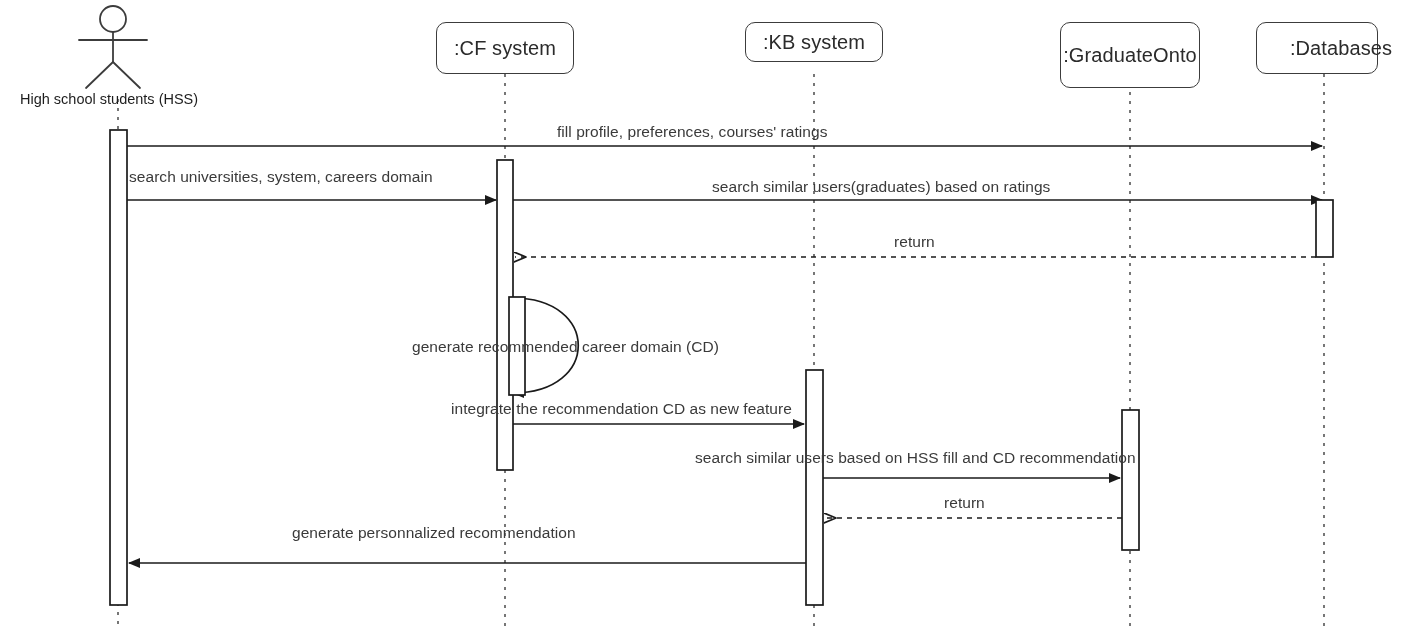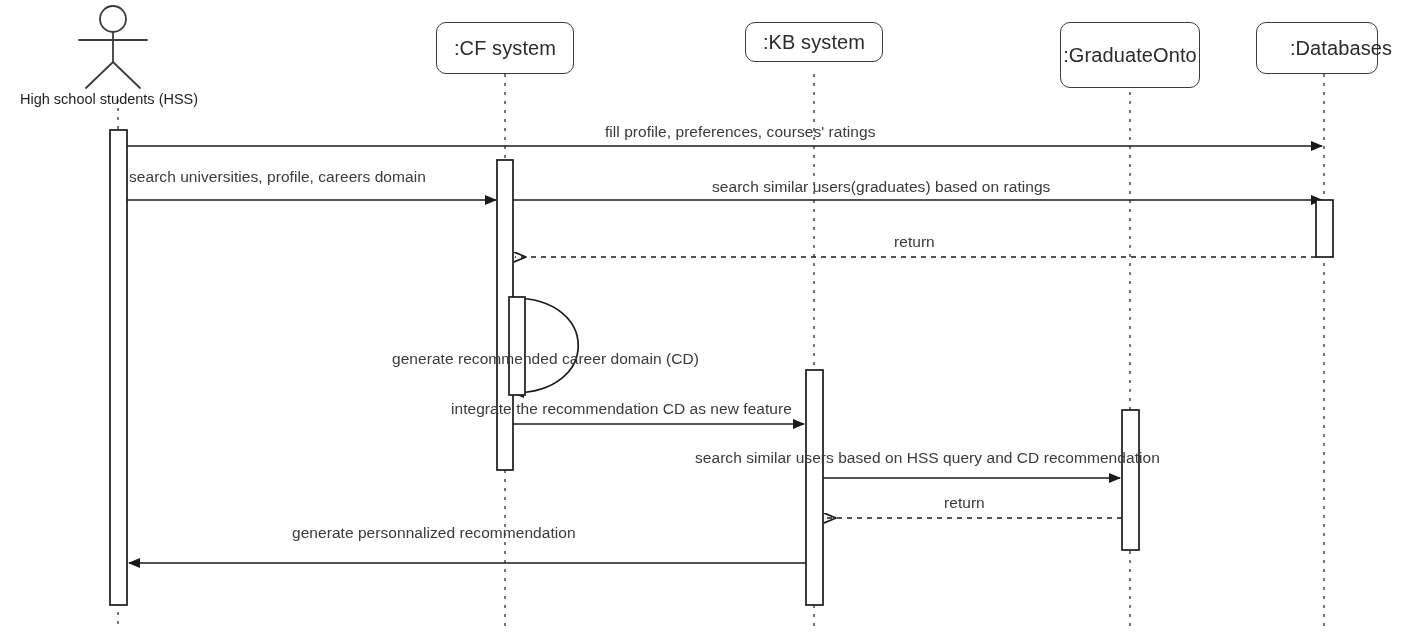--- a/index.html
+++ b/index.html
@@ -113,24 +113,24 @@
         <span>:KB system</span>
       </div>
       <div class="lifeline-box" style="left: 1060px; top: 22px; width: 140px; height: 66px;">
         <span>:GraduateOnto</span>
       </div>
       <div class="lifeline-box" style="left: 1256px; top: 22px; width: 122px; height: 52px; padding-left: 48px;">
         <span>:Databases</span>
       </div>
     </div>
   <div id="message-labels">
-      <div class="msg-label" style="left: 557px; top: 123px; margin-left: 48px;">fill profile, preferences, courses' ratings</div>
-      <div class="msg-label" style="left: 129px; top: 168px;">search universities, profile, careers domain</div>
+      <div class="msg-label" style="left: 557px; top: 123px;">fill profile, preferences, courses' ratings</div>
+      <div class="msg-label" style="left: 129px; top: 168px;">search universities, system, careers domain</div>
       <div class="msg-label" style="left: 712px; top: 178px;">search similar users(graduates) based on ratings</div>
       <div class="msg-label" style="left: 894px; top: 233px;">return</div>
-      <div class="msg-label" style="left: 392px; top: 338px; margin-top: 12px;">generate recommended career domain (CD)</div>
+      <div class="msg-label" style="left: 412px; top: 338px;">generate recommended career domain (CD)</div>
       <div class="msg-label" style="left: 451px; top: 400px; text-align: right;">integrate the recommendation CD as new feature</div>
-      <div class="msg-label" style="left: 695px; top: 449px;">search similar users based on HSS query and CD recommendation</div>
+      <div class="msg-label" style="left: 695px; top: 449px;">search similar users based on HSS fill and CD recommendation</div>
       <div class="msg-label" style="left: 944px; top: 494px;">return</div>
       <div class="msg-label" style="left: 292px; top: 524px;">generate personnalized recommendation</div>
     </div>
 
 </div>
 
 </body></html>

